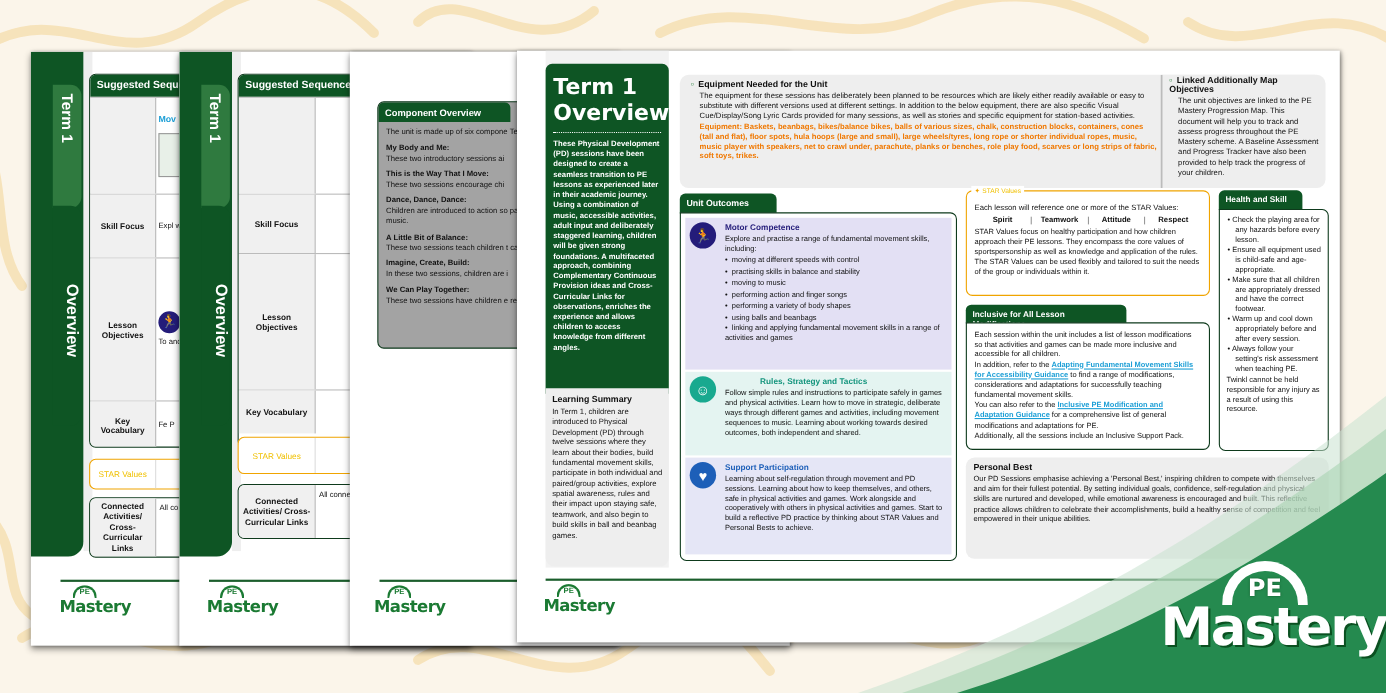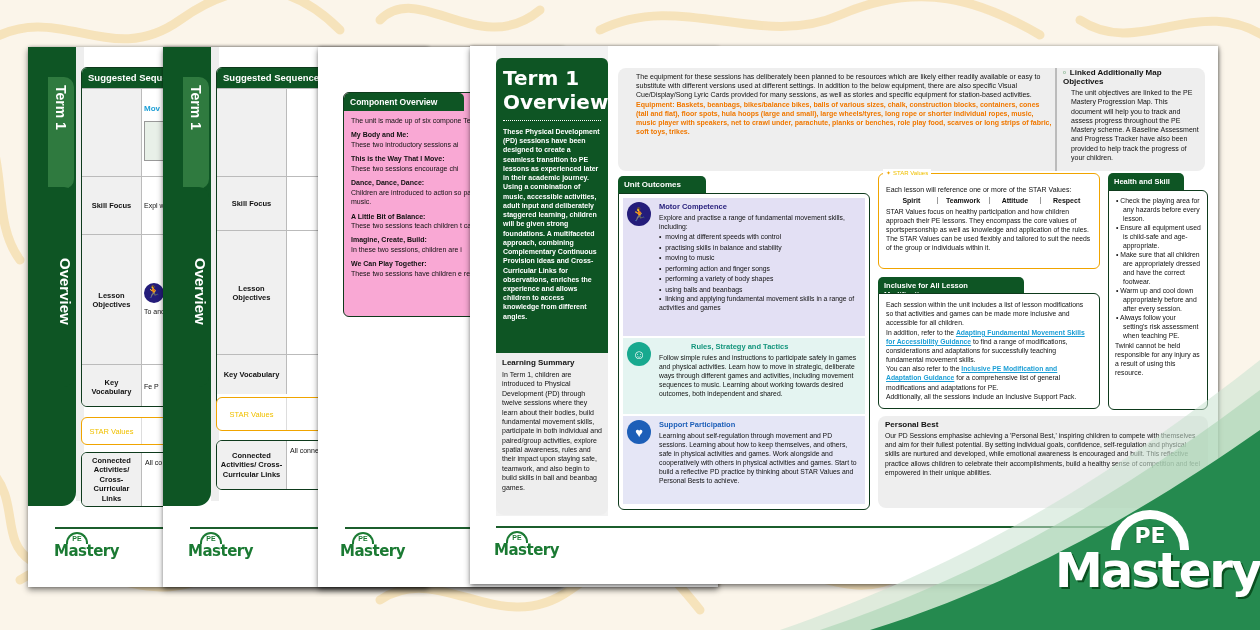--- a/index.html
+++ b/index.html
@@ -65,21 +65,21 @@
   .footer-line { position: absolute; height: 2px; background: #1b5e2c; }
   .footer-logo { position: absolute; color: #1b7a33; font-weight: bold; }
   .footer-logo .pe-arc {
     width: 22px; height: 12px; border: 2.5px solid #1b7a33; border-bottom: none; border-radius: 12px 12px 0 0;
     margin-left: 12px; font-size: 7px; text-align: center; line-height: 10px;
   }
   .footer-logo .mastery { font-size: 15px; font-family: "DejaVu Sans", sans-serif; letter-spacing: -0.5px; margin-top: -2px; }
   .run-icon { width: 20px; height: 20px; border-radius: 50%; background: #241c7a; color: #fff; display: inline-flex; align-items: center; justify-content: center; font-size: 12px; }
 
   
-  .comp-box { position: absolute; border: 1.5px solid #0e3a1c; border-radius: 6px; background: #f9a8d4; overflow: hidden; }
+  .comp-box { position: absolute; border: 1.5px solid #0e3a1c; border-radius: 6px; background: #a3a3a3; overflow: hidden; }
   .comp-head { background: #0e5524; color: #fff; font-weight: bold; font-size: 8.5px; padding: 4px 6px; border-radius: 5px 5px 0 0; width: 120px; }
   .comp-body { padding: 5px 7px; font-size: 7px; line-height: 1.35; }
   .comp-body p { margin-bottom: 5px; }
   .comp-body b { display: block; }
 
   
   .title-panel {
     position: absolute; left: 26px; top: 12px; width: 112px; height: 300px;
     background: #0e5524; border-radius: 6px 6px 0 0; color: #fff; padding: 8px 7px;
   }
@@ -290,20 +290,21 @@
     <div class="sep"></div>
     <div class="intro">These Physical Development (PD) sessions have been designed to create a seamless transition to PE lessons as experienced later in their academic journey. Using a combination of music, accessible activities, adult input and deliberately staggered learning, children will be given strong foundations. A multifaceted approach, combining Complementary Continuous Provision ideas and Cross-Curricular Links for observations, enriches the experience and allows children to access knowledge from different angles.</div>
   </div>
   <div class="learn-sum">
     <div class="h">Learning Summary</div>
     <div class="b">In Term 1, children are introduced to Physical Development (PD) through twelve sessions where they learn about their bodies, build fundamental movement skills, participate in both individual and paired/group activities, explore spatial awareness, rules and their impact upon staying safe, teamwork, and also begin to build skills in ball and beanbag games.</div>
   </div>
 
   <div class="equip-box">
     <div style="width:425px;">
+      <div class="h">Equipment Needed for the Unit</div>
       <div class="b">The equipment for these sessions has deliberately been planned to be resources which are likely either readily available or easy to substitute with different versions used at different settings. In addition to the below equipment, there are also specific Visual Cue/Display/Song Lyric Cards provided for many sessions, as well as stories and specific equipment for station-based activities.</div>
       <div class="o">Equipment: Baskets, beanbags, bikes/balance bikes, balls of various sizes, chalk, construction blocks, containers, cones (tall and flat), floor spots, hula hoops (large and small), large wheels/tyres, long rope or shorter individual ropes, music, music player with speakers, net to crawl under, parachute, planks or benches, role play food, scarves or long strips of fabric, soft toys, trikes.</div>
     </div>
   </div>
   <div class="linked-box">
     <div class="h">Linked Additionally Map Objectives</div>
     <div class="b">The unit objectives are linked to the PE Mastery Progression Map. This document will help you to track and assess progress throughout the PE Mastery scheme. A Baseline Assessment and Progress Tracker have also been provided to help track the progress of your children.</div>
   </div>
 
   <div class="uo-tab">Unit Outcomes</div>

